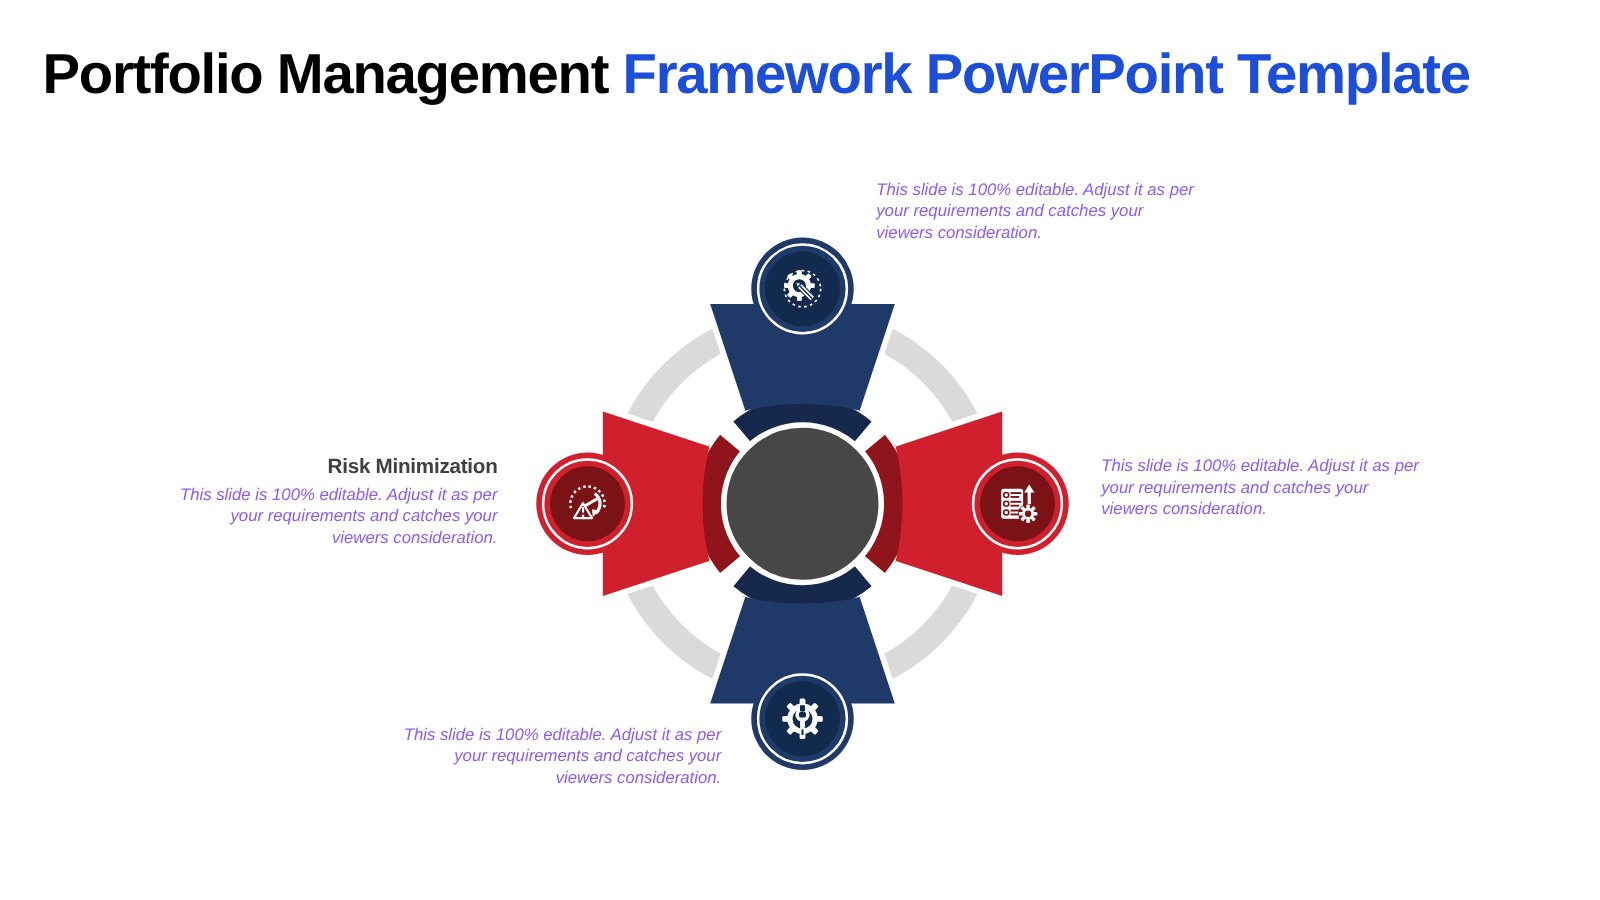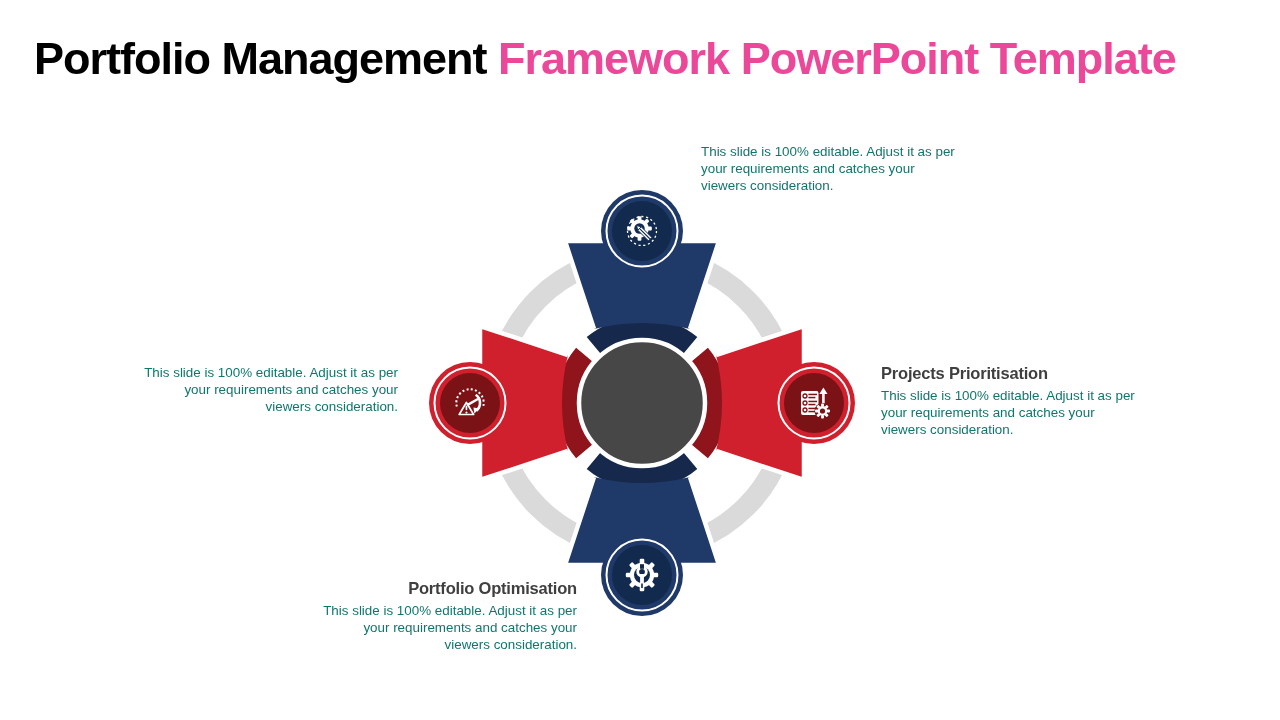--- a/index.html
+++ b/index.html
@@ -5,34 +5,34 @@
   html,body{margin:0;padding:0;background:#fff;}
   #slide{
     position:relative;width:1280px;height:720px;background:#ffffff;
     overflow:hidden;font-family:"Liberation Sans",sans-serif;
   }
   .slide-title{
     position:absolute;left:34px;top:33px;font-size:45px;font-weight:bold;
     letter-spacing:-1px;line-height:1.15;white-space:nowrap;
   }
   .title-blue{color:#000000;}
-  .title-red{color:#ec4899;}
+  .title-red{color:#1d4ed8;}
   .diagram-svg{position:absolute;left:412px;top:173px;}
   .center-label{
     position:absolute;left:562px;top:371px;width:160px;text-align:center;
     color:#ffffff;font-size:17.5px;font-weight:bold;line-height:21.5px;
     white-space:pre-line;
   }
   .text-block{position:absolute;}
   .text-block h3{
     margin:0 0 4px 0;font-size:16.5px;font-weight:bold;color:#3F3F3F;
     letter-spacing:-0.2px;
   }
   .text-block .body{
-    font-size:13.4px;color:#0f766e;line-height:17px;
+    font-size:13.4px;font-style:italic;color:#8b5cf6;line-height:17px;
     white-space:pre-line;
   }
   .align-left{text-align:left;}
   .align-right{text-align:right;}
   #block-top{left:701px;top:143px;width:264px;}
   #block-right{left:881px;top:364px;width:264px;}
   #block-left{left:134px;top:364px;width:264px;}
   #block-bottom{left:313px;top:579px;width:264px;}
 </style>
 </head>
@@ -182,32 +182,31 @@
   </svg>
 
 
   <div id="block-top" class="text-block align-left">
     <div class="body">This slide is 100%  editable. Adjust it as per
 your requirements and catches your
 viewers consideration.</div>
   </div>
 
   <div id="block-right" class="text-block align-left">
-    <h3>Projects Prioritisation</h3>
     <div class="body">This slide is 100%  editable. Adjust it as per
 your requirements and catches your
 viewers consideration.</div>
   </div>
 
   <div id="block-left" class="text-block align-right">
+    <h3>Risk Minimization</h3>
     <div class="body">This slide is 100%  editable. Adjust it as per
 your requirements and catches your
 viewers consideration.</div>
   </div>
 
   <div id="block-bottom" class="text-block align-right">
-    <h3>Portfolio Optimisation</h3>
     <div class="body">This slide is 100%  editable. Adjust it as per
 your requirements and catches your
 viewers consideration.</div>
   </div>
 
 </div>
 
 </body></html>

